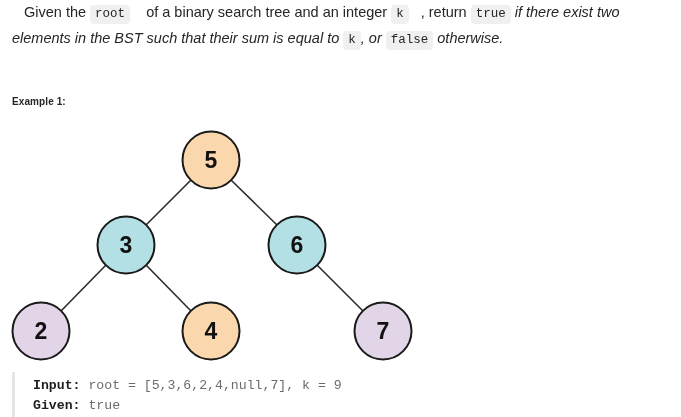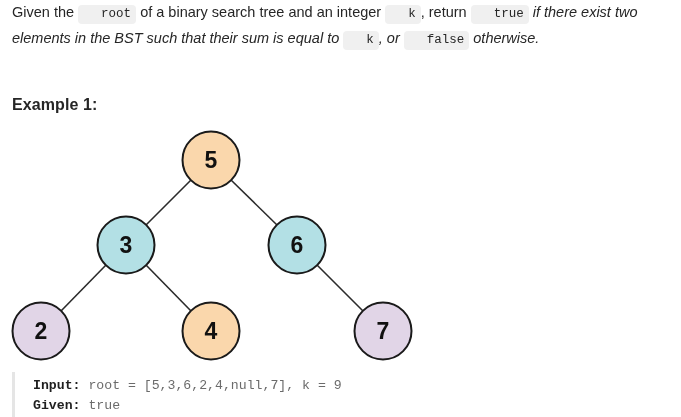--- a/index.html
+++ b/index.html
@@ -22,39 +22,40 @@
     left: 12px;
     top: 0px;
     width: 668px;
     font-size: 14.5px;
     line-height: 24px;
     font-style: italic;
     color: #262626;
   }
   .description .plain {
     font-style: normal;
+    margin-left: 12px;
   }
 
   code.chip {
     font-family: "Liberation Mono", "DejaVu Sans Mono", monospace;
     font-style: normal;
     font-size: 12.5px;
     background: #f0f0f0;
     border-radius: 4px;
-    padding: 2px 5px 3px 23px;
+    padding: 2px 5px 3px 5px;
     color: #262626;
     white-space: nowrap;
   }
 
   
   .example-heading {
     position: absolute;
     left: 12px;
     top: 96px;
-    font-size: 16px;
+    font-size: 10px;
     font-weight: bold;
     color: #262626;
     letter-spacing: 0.1px;
   }
 
   
   .tree-wrap {
     position: absolute;
     left: 0px;
     top: 120px;

